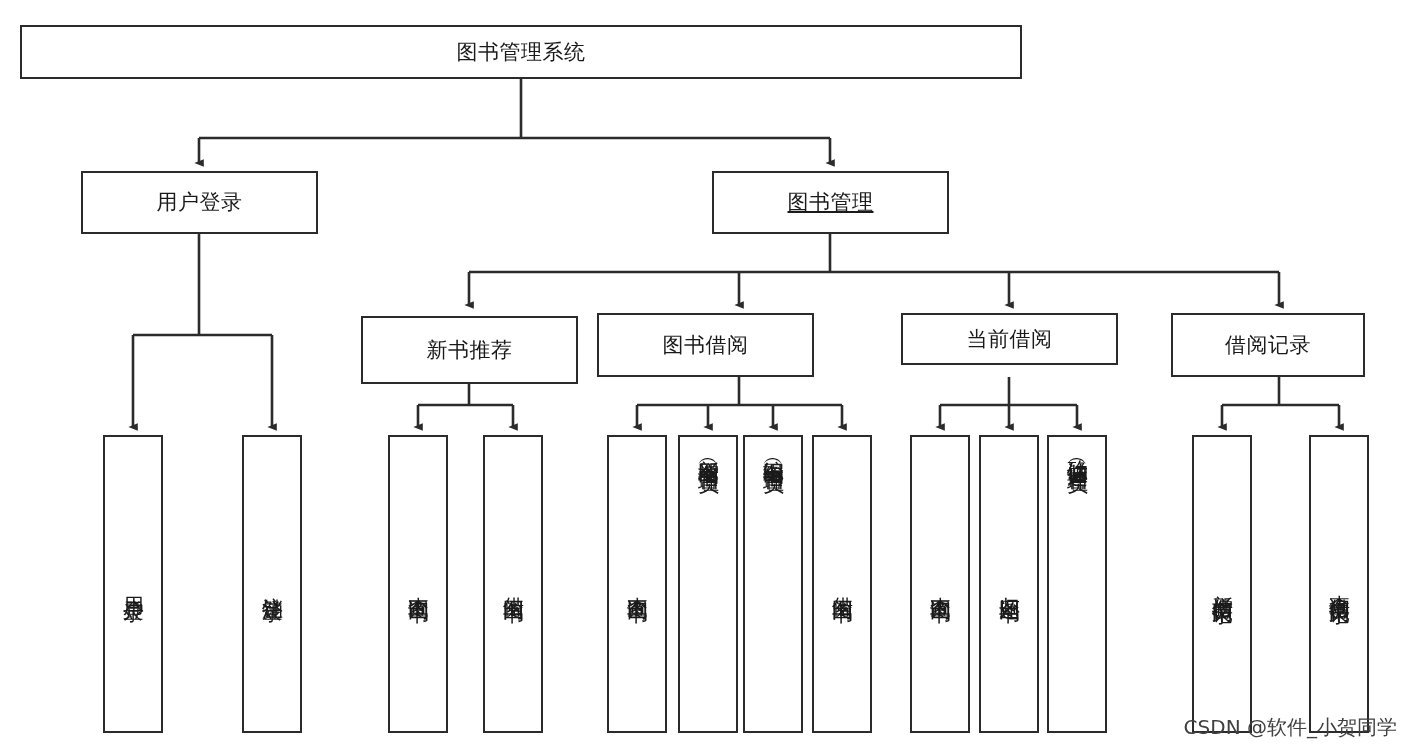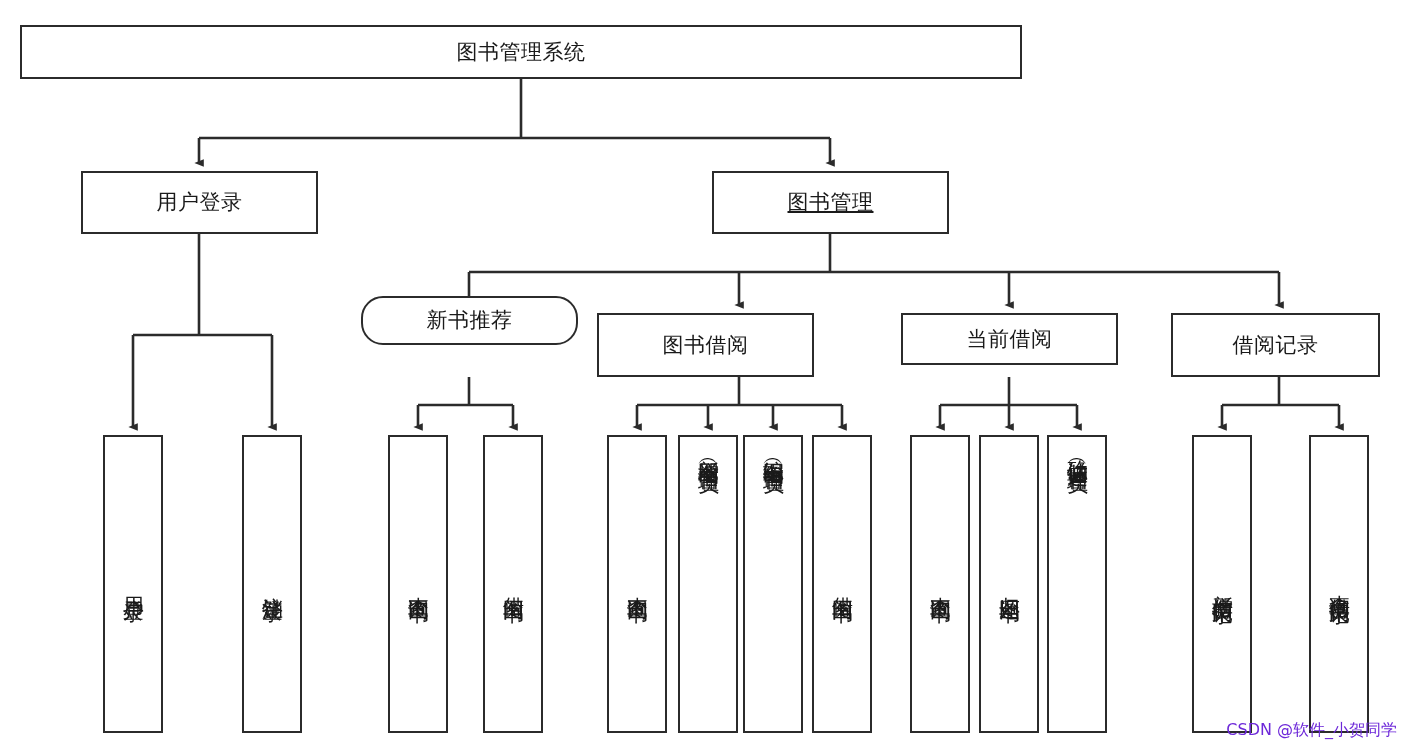--- a/index.html
+++ b/index.html
@@ -61,22 +61,22 @@
   .node.leaf.topaligned {
     align-items: flex-start;
   }
   .node.leaf.topaligned .node-label {
     margin-top: 6px;
   }
   #watermark {
     position: absolute;
     right: 8px;
     bottom: 6px;
-    font-size: 16px;
-    color: #6d28d9;
+    font-size: 20px;
+    color: #404040;
     white-space: nowrap;
     z-index: 5;
   }
 </style>
 </head>
 <body>
 
 <div id="canvas">
 
   <svg id="edges" viewBox="0 0 1405 747" xmlns="http://www.w3.org/2000/svg">
@@ -137,33 +137,33 @@
   </div>
 
   <div class="node" style="left:81px; top:171px; width:237px; height:63px;">
     <span class="node-label">用户登录</span>
   </div>
 
   <div class="node" style="left:712px; top:171px; width:237px; height:63px;text-decoration:underline;">
     <span class="node-label">图书管理</span>
   </div>
 
-  <div class="node" style="left:361px; top:296px; width:217px; height:49px;border-radius:22px;">
+  <div class="node" style="left:361px; top:316px; width:217px; height:68px;">
     <span class="node-label">新书推荐</span>
   </div>
 
   <div class="node" style="left:597px; top:313px; width:217px; height:64px;">
     <span class="node-label">图书借阅</span>
   </div>
 
   <div class="node" style="left:901px; top:313px; width:217px; height:52px;">
     <span class="node-label">当前借阅</span>
   </div>
 
-  <div class="node" style="left:1171px; top:313px; width:209px; height:64px;">
+  <div class="node" style="left:1171px; top:313px; width:194px; height:64px;">
     <span class="node-label">借阅记录</span>
   </div>
 
   <div class="node leaf centered" style="left:103px; top:435px; width:60px; height:298px;">
     <span class="node-label">用户登录</span>
   </div>
 
   <div class="node leaf centered" style="left:242px; top:435px; width:60px; height:298px;">
     <span class="node-label">注销登录</span>
   </div>

